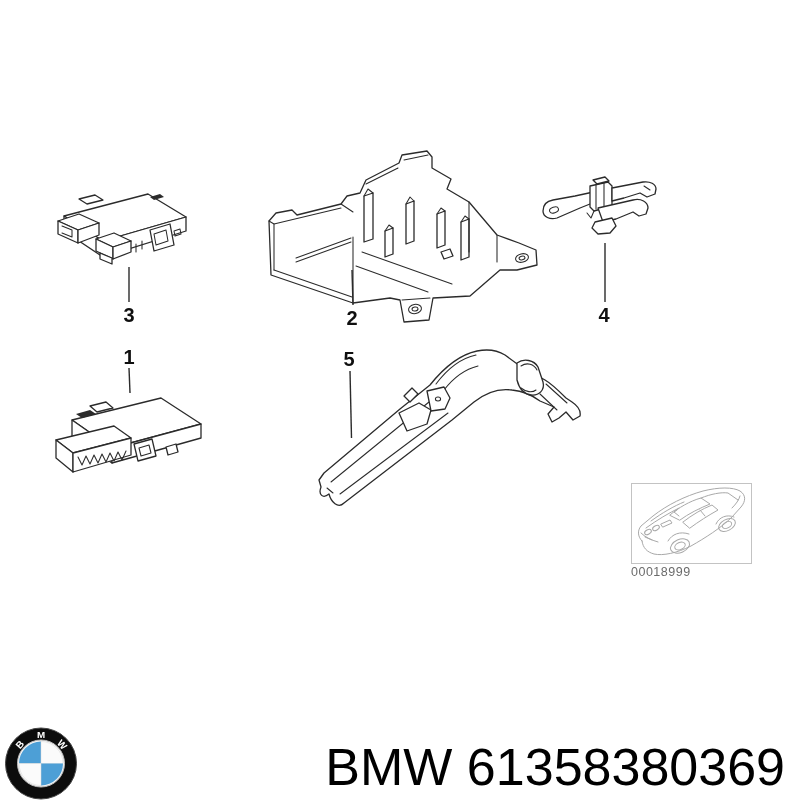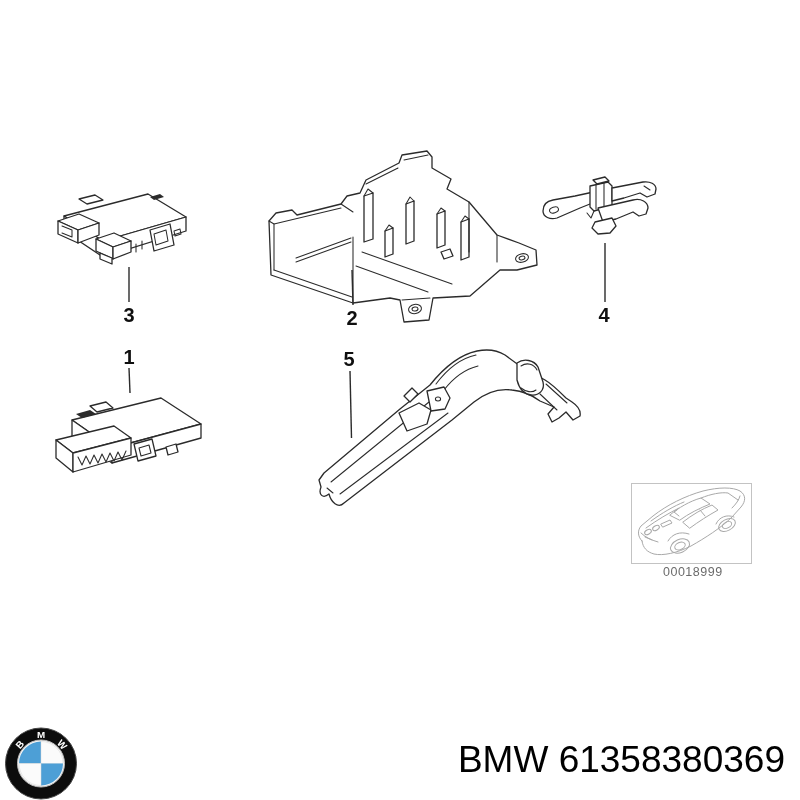--- a/index.html
+++ b/index.html
@@ -22,27 +22,27 @@
     position:absolute; transform:translate(-50%,-50%);
     font-size:20px; font-weight:700; color:var(--label); line-height:1;
   }
   .thumb{
     position:absolute; left:631px; top:483px; width:119px; height:79px;
     border:1px solid var(--thumb-border); background:#fff; box-sizing:content-box;
   }
   .car-s{stroke:var(--car-line); fill:none; stroke-width:1; stroke-linejoin:round; stroke-linecap:round;}
   .thumb-caption{
     position:absolute; left:631px; top:566px;
-    font-size:12.5px; letter-spacing:0.5px; color:var(--caption); line-height:1;margin-left:32px;
+    font-size:12.5px; letter-spacing:0.5px; color:var(--caption); line-height:1;
   }
   .bmw-logo{position:absolute; left:3px; top:727px;}
   .logo-letter{fill:#ffffff; font-family:"Liberation Sans",sans-serif; font-size:9.8px; font-weight:700;}
   .part-number{
     position:absolute; right:15px; top:741px;
-    font-size:37px; color:var(--text); line-height:1; white-space:nowrap;
+    font-size:52px; color:var(--text); line-height:1; white-space:nowrap;
   }
 </style>
 </head>
 <body>
 
 <div class="page">
 
   <svg class="diagram" width="800" height="800" viewBox="0 0 800 800">
 
     <g>

